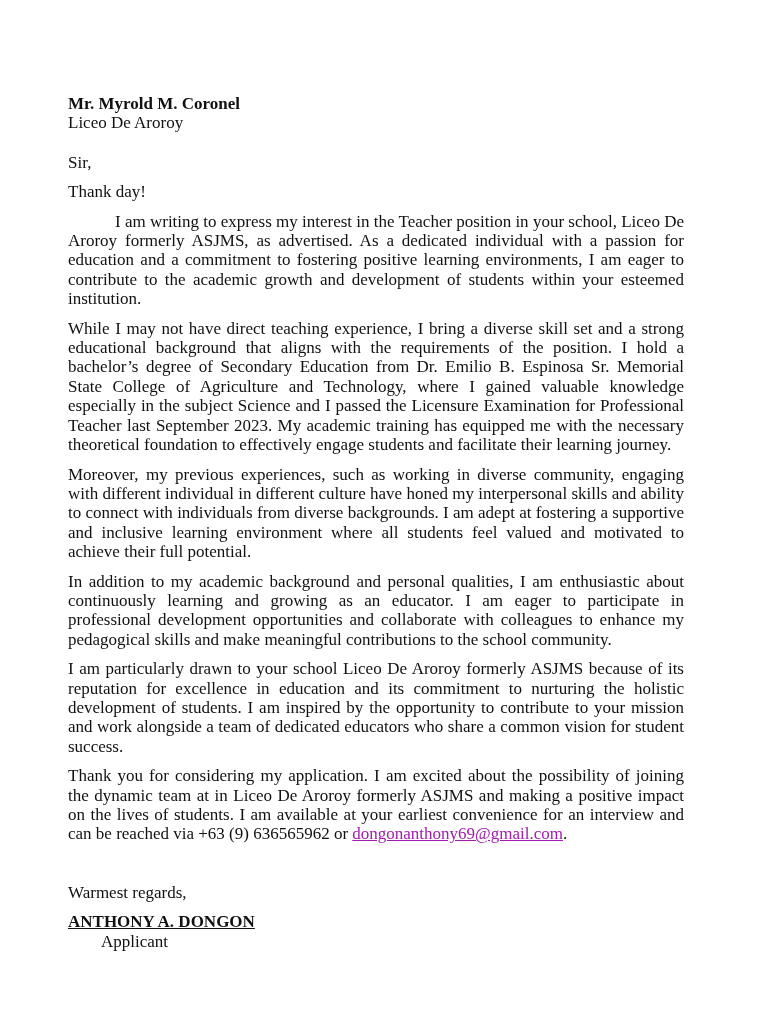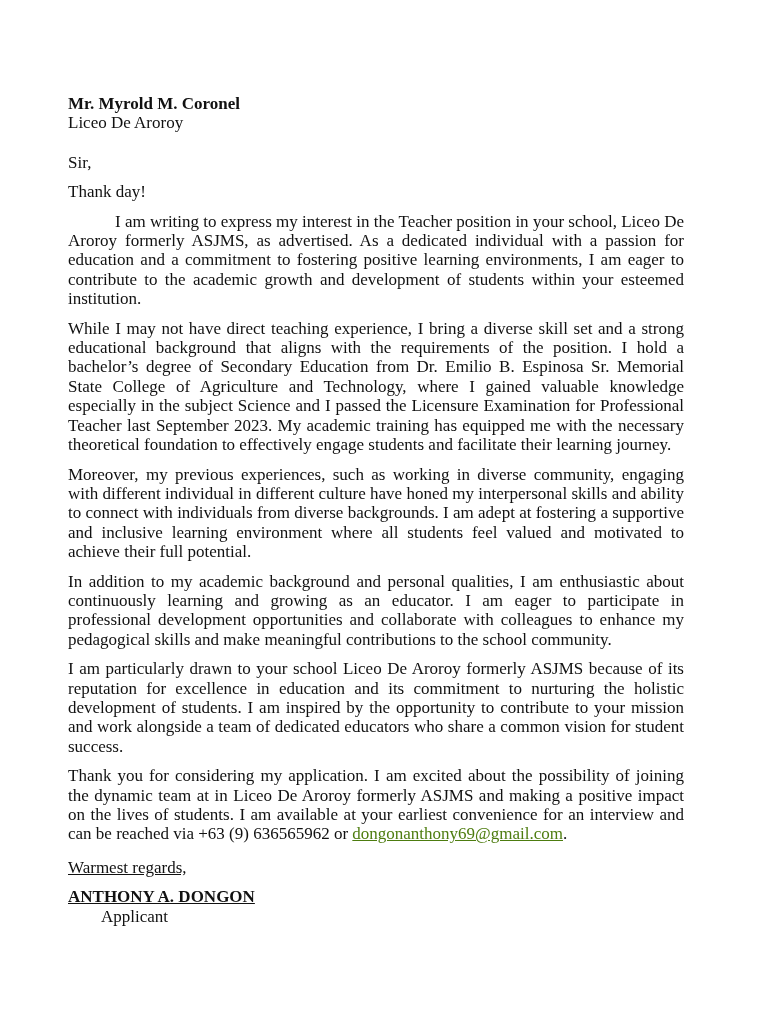--- a/index.html
+++ b/index.html
@@ -4,22 +4,22 @@
 <style>
   html, body { margin:0; padding:0; background:#ffffff; }
   body { width:768px; height:1024px; overflow:hidden; position:relative;
          font-family:"Liberation Serif", "DejaVu Serif", serif; color:#111; }
   .page { position:absolute; left:68px; top:94px; width:632px; font-size:17px; line-height:19.4px; }
   .recipient .name { font-weight:bold; }
   .salutation { margin-top:20px; }
   .greeting { margin-top:10px; }
   p { margin:10px 16px 0 0; text-align:justify; }
   p.indent { text-indent:47px; }
-  a.email { color:#4d7c0f; text-decoration:underline; }
-  .closing { margin-top:14px;text-decoration:underline; }
+  a.email { color:#a21caf; text-decoration:underline; }
+  .closing { margin-top:39px; }
   .signer { margin-top:10px; font-weight:bold; text-decoration:underline; }
   .signer-title { padding-left:33px; }
 </style>
 </head>
 <body>
 
 <div class="page">
   <div class="recipient">
     <div class="name">Mr. Myrold M. Coronel</div>
     <div>Liceo De Aroroy</div>

